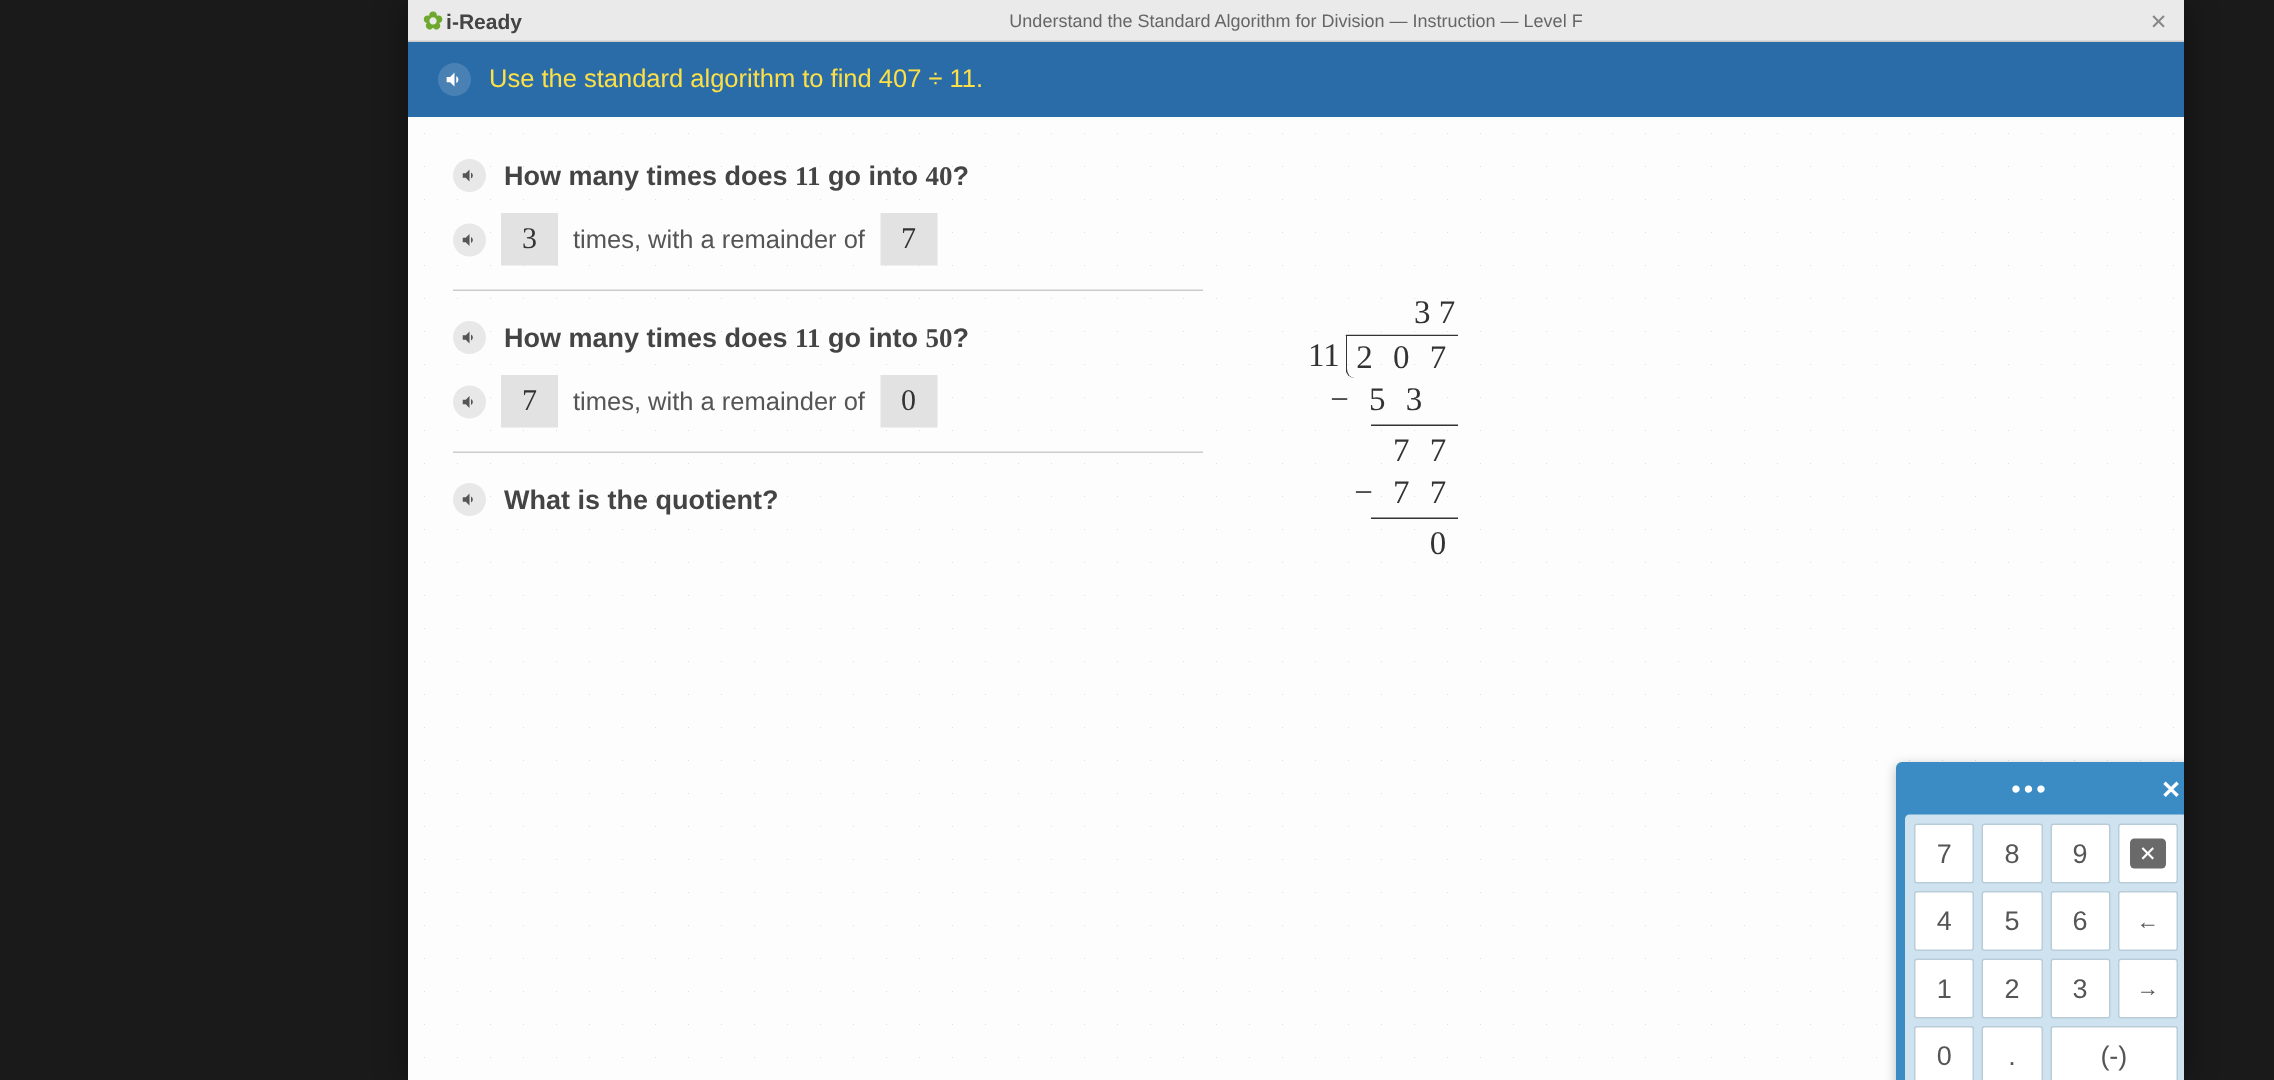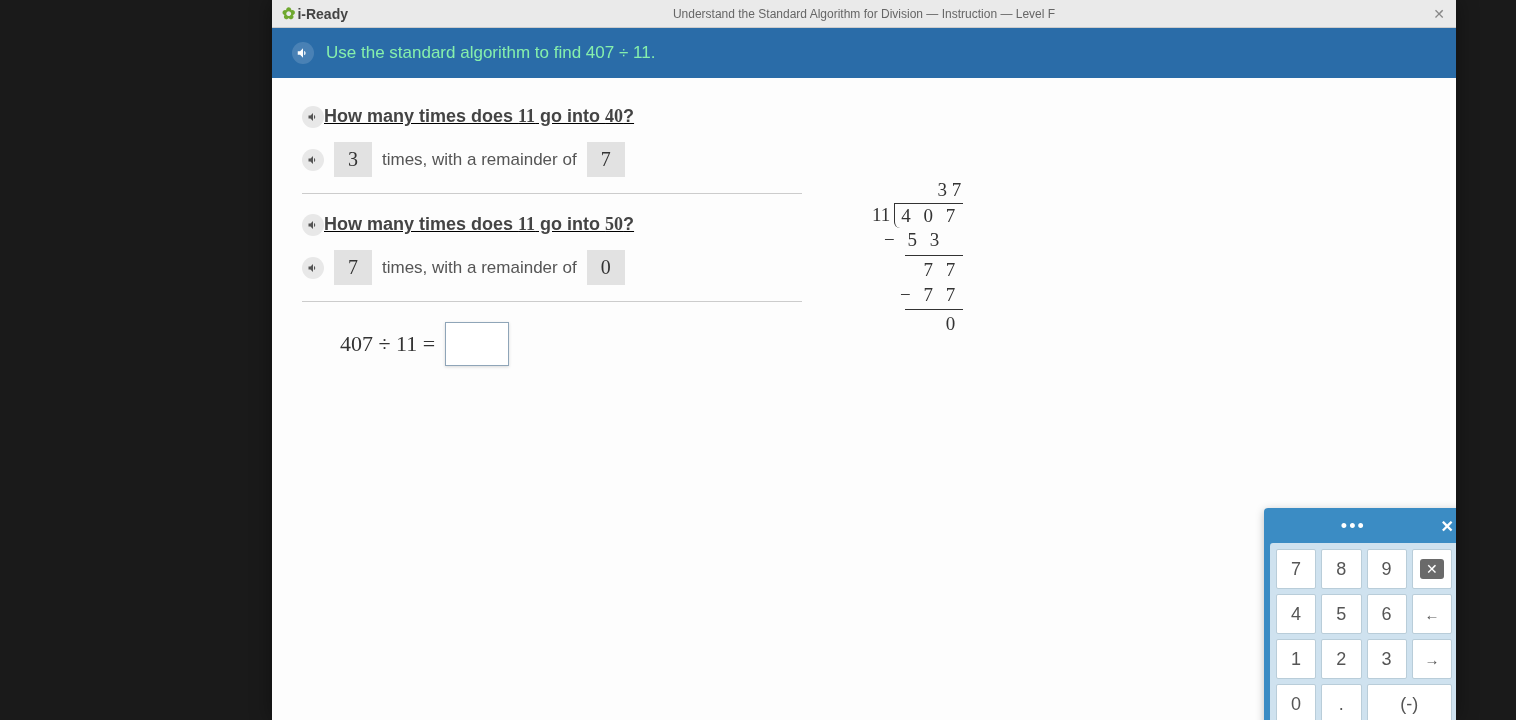--- a/index.html
+++ b/index.html
@@ -54,21 +54,21 @@
     font-size: 14px;
     cursor: pointer;
     width: 18px;
     height: 18px;
     display: flex;
     align-items: center;
     justify-content: center;
   }
   .instruction-bar {
     background: #2a6ca8;
-    color: #86efac;
+    color: #fde047;
     padding: 14px 20px;
     display: flex;
     align-items: center;
     gap: 12px;
     font-size: 17px;
   }
   .speaker-btn {
     background: rgba(255,255,255,0.15);
     border-radius: 50%;
     width: 22px;
@@ -92,23 +92,23 @@
     background-image: radial-gradient(#ddd 0.5px, transparent 0.5px);
     background-size: 22px 22px;
     overflow: hidden;
   }
   .left-col {
     width: 500px;
   }
   .q-block { margin-bottom: 10px; }
   .q-row {
     display: flex;
-    align-items: flex-start;
+    align-items: flex-end;
+    gap: 12px;
     margin-bottom: 14px;
-    text-decoration: underline;
   }
   .q-text {
     font-size: 18px;
     color: #444;
     font-weight: bold;
   }
   .ans-row {
     display: flex;
     align-items: center;
     gap: 10px;
@@ -146,23 +146,23 @@
     border: 1.5px solid #8fa5b8;
     background: #fff;
     font-size: 20px;
     text-align: center;
     font-family: 'Times New Roman', serif;
     box-shadow: 0 1px 3px rgba(0,0,0,0.15);
   }
   .longdiv {
     position: absolute;
     left: 600px;
-    top: 100px;
+    top: 116px;
     font-family: 'Times New Roman', serif;
-    font-size: 19px;
+    font-size: 22px;
     color: #333;
     line-height: 1.3;
   }
   .ld-row { white-space: pre; text-align: right; }
   .ld-sub { letter-spacing: 4px; }
   .ld-hr { border-top: 1.5px solid #333; margin: 2px 0 2px auto; }
   .keypad {
     position: absolute;
     right: -8px;
     bottom: -16px;
@@ -287,36 +287,41 @@
             </span>
           </div>
           <span class="val-box">7</span>
           <span>times, with a remainder of</span>
           <span class="val-box">0</span>
         </div>
         <hr class="hr">
       </div>
 
       <div class="q-block">
-        <div class="final-row">
-          <span style="width:28px"></span>
-          <span>407 ÷ 11 =</span>
-          <input class="answer-input" type="text" value="" style="">
+        <div class="q-row">
+          <div class="speaker-btn dark">
+            <span class="speaker-icon">
+              <svg width="12" height="12" viewBox="0 0 24 24" fill="#555">
+                  <path d="M3 9v6h4l5 5V4L7 9H3zm13.5 3a4.5 4.5 0 0 0-2.5-4v8a4.5 4.5 0 0 0 2.5-4z"></path>
+                </svg>
+            </span>
+          </div>
+          <span class="q-text">What is the quotient?</span>
         </div>
       </div>
 
     </div>
 
     <div class="longdiv">
       <div style="display:inline-block; text-align:right;">
         <div class="ld-row" style="padding-right:2px;">3 7</div>
         <div style="position:relative; display:flex; align-items:flex-start;">
           <span style="padding-right:4px;">11</span>
           <span style="position:relative; border-top:1.5px solid #333; border-left:1.5px solid #333; border-radius:0 0 0 6px; padding:0 4px 0 6px;">
-            <span class="ld-sub">4 0 7</span>
+            <span class="ld-sub">2 0 7</span>
           </span>
         </div>
         <div class="ld-row ld-sub" style="padding-right:20px;">− 5 3</div>
         <div class="ld-hr" style="width:58px;"></div>
         <div class="ld-row ld-sub" style="padding-right:4px;">7 7</div>
         <div class="ld-row ld-sub" style="padding-right:4px;font-family:Liberation Serif, serif;">− 7 7</div>
         <div class="ld-hr" style="width:58px;"></div>
         <div class="ld-row ld-sub" style="padding-right:4px;">0</div>
       </div>
     </div>

